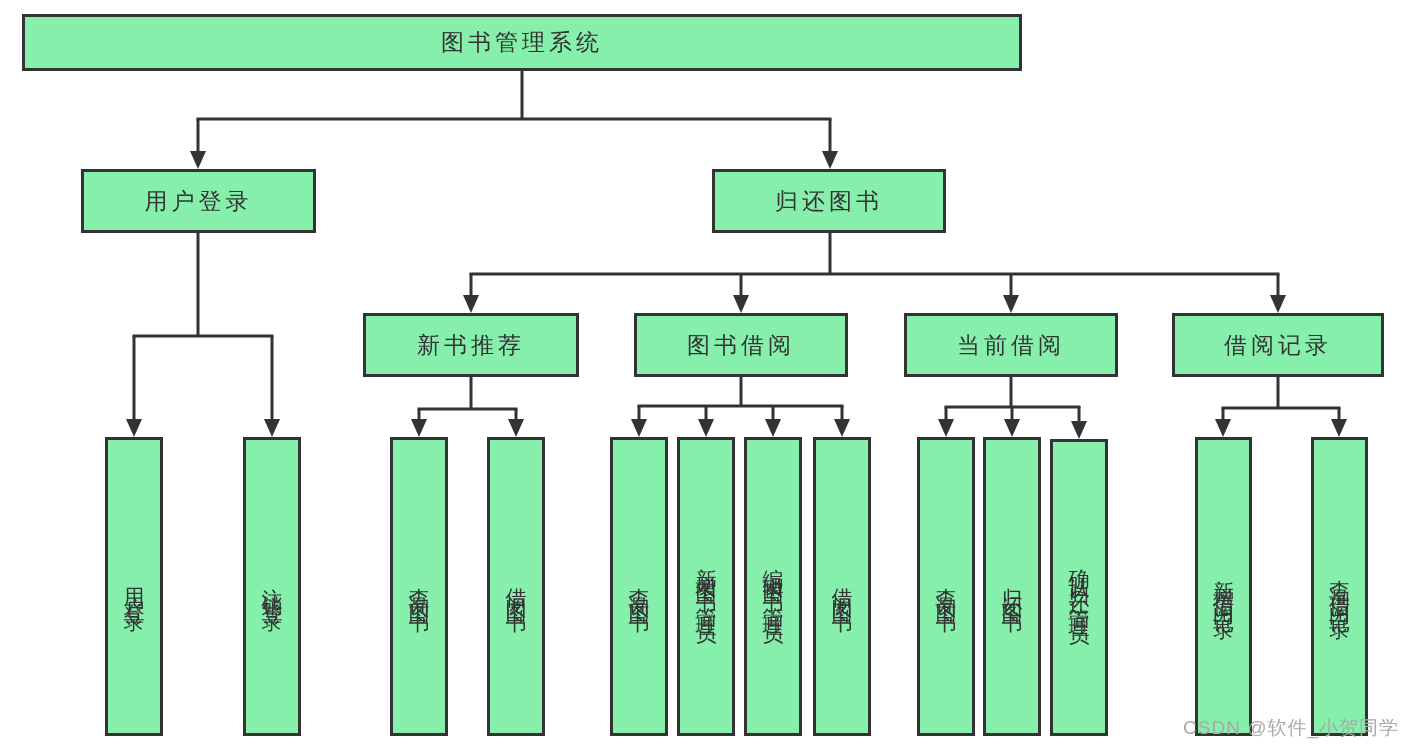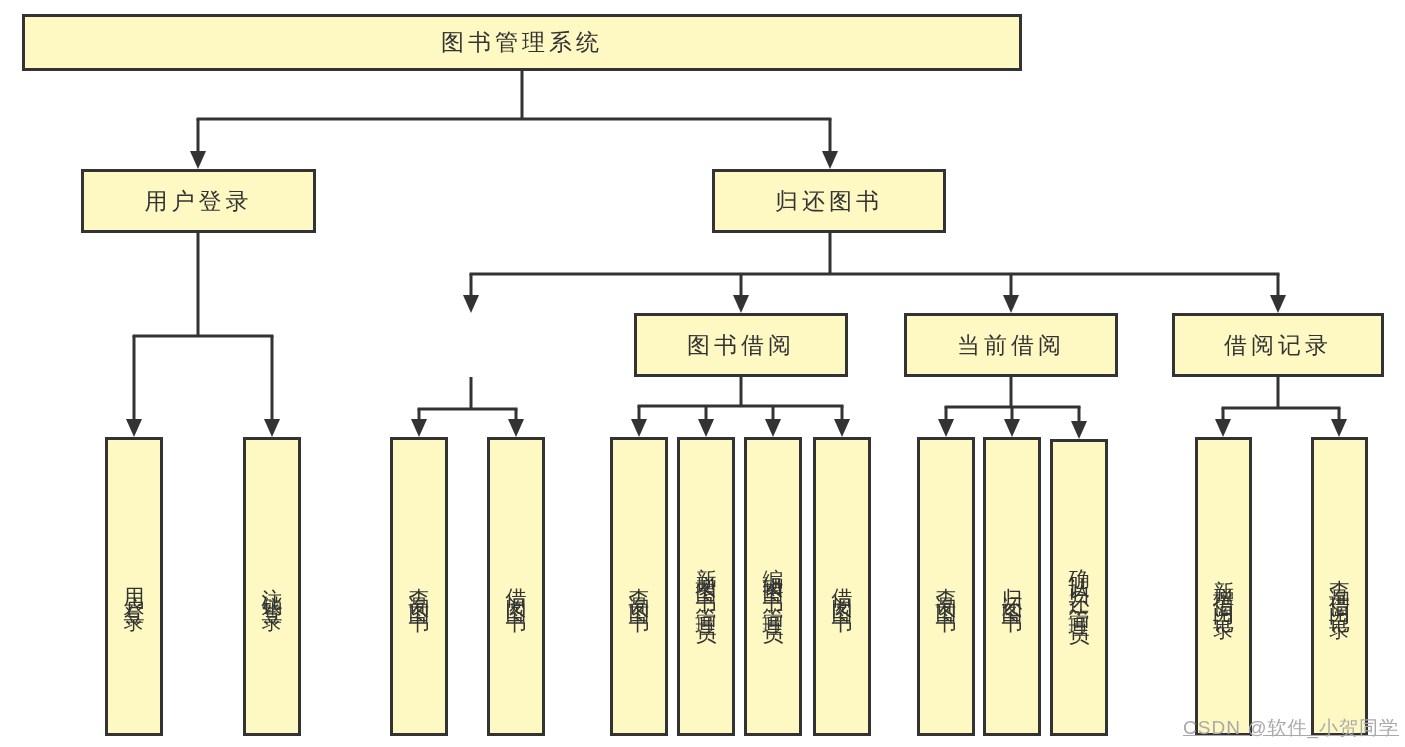--- a/index.html
+++ b/index.html
@@ -15,21 +15,21 @@
   #connectors {
     position: absolute;
     left: 0; top: 0;
     width: 1405px; height: 747px;
     pointer-events: none;
   }
   .box {
     position: absolute;
     box-sizing: border-box;
     border: 3px solid #333333;
-    background: #fef9c3;
+    background: #86efac;
     display: flex;
     align-items: center;
     justify-content: center;
     text-align: center;
   }
   .box.h span {
     font-size: 23px;
     letter-spacing: 4px;
     white-space: nowrap;
     color: #333333;
@@ -41,21 +41,20 @@
     color: #333333;
   }
   #watermark {
     position: absolute;
     right: 6px;
     bottom: 6px;
     font-size: 19px;
     letter-spacing: 1px;
     color: #a9a9a9;
     white-space: nowrap;
-    text-decoration: underline;
   }
 </style>
 </head>
 <body>
 
 <div id="canvas">
 
   <svg id="connectors" viewBox="0 0 1405 747" xmlns="http://www.w3.org/2000/svg">
       <line x1="522" y1="71" x2="522" y2="119" stroke="#333333" stroke-width="3"></line>
       <line x1="196.5" y1="119" x2="831.5" y2="119" stroke="#333333" stroke-width="3"></line>
@@ -115,20 +114,23 @@
     <span>图书管理系统</span>
   </div>
 
   <div class="box h" style="left:81px; top:169px; width:235px; height:64px">
     <span>用户登录</span>
   </div>
   <div class="box h" style="left:712px; top:169px; width:234px; height:64px">
     <span>归还图书</span>
   </div>
 
+  <div class="box h" style="left:363px; top:313px; width:216px; height:64px">
+    <span>新书推荐</span>
+  </div>
   <div class="box h" style="left:634px; top:313px; width:214px; height:64px">
     <span>图书借阅</span>
   </div>
   <div class="box h" style="left:904px; top:313px; width:214px; height:64px">
     <span>当前借阅</span>
   </div>
   <div class="box h" style="left:1172px; top:313px; width:212px; height:64px">
     <span>借阅记录</span>
   </div>
 

